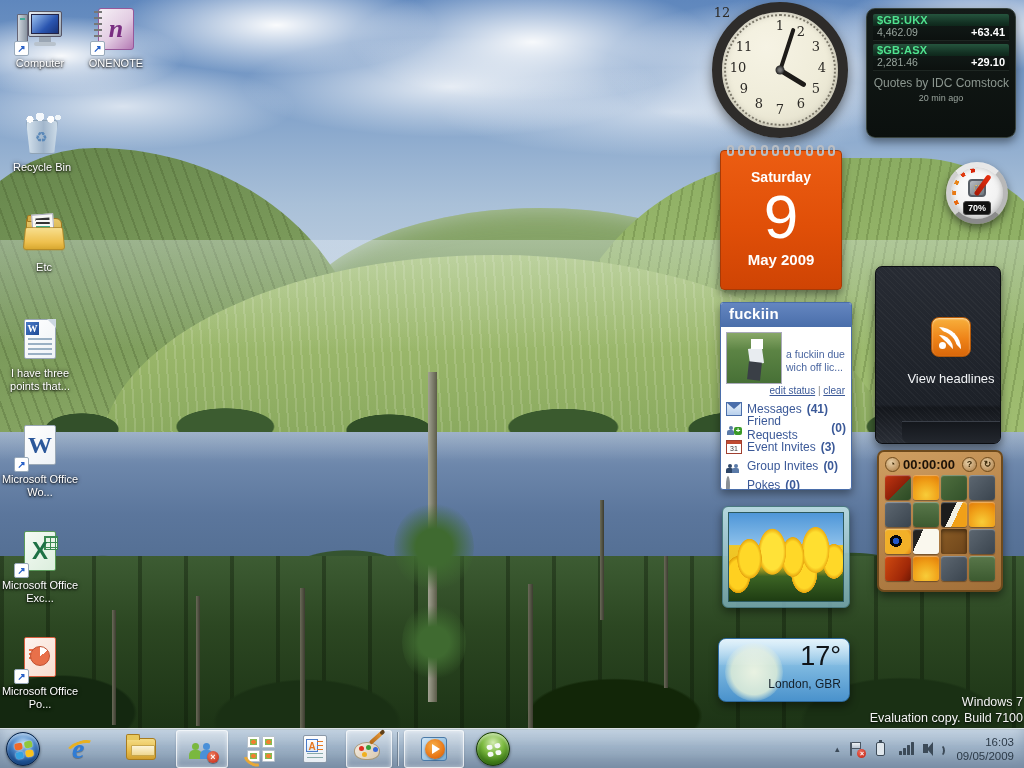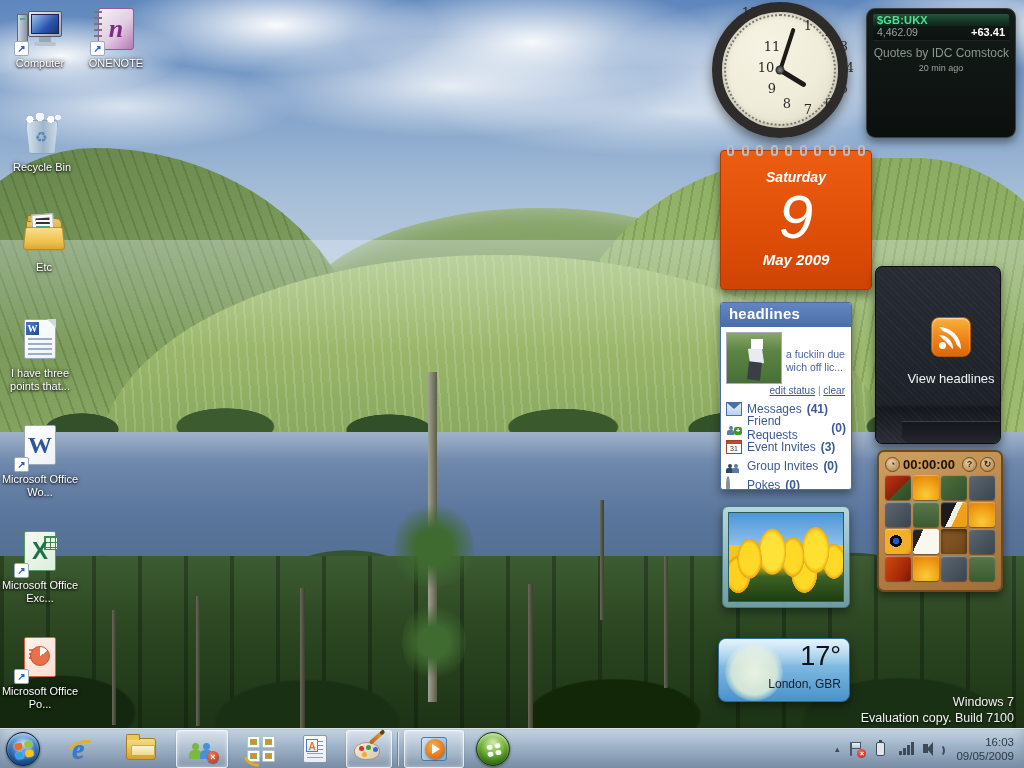--- a/index.html
+++ b/index.html
@@ -169,34 +169,34 @@
   .srow .v { color:#98a49d; font-size:10.5px; }
   .srow .c { color:#fff; font-weight:bold; font-size:11px; }
   .sfoot { text-align:right; color:#8b968f; font-size:12px; padding-top:2px; }
   .sfoot2 { text-align:center; color:#9aa49d; font-size:9px; padding-top:3px; }
   
   .clockg { left:712px; top:2px; width:136px; height:136px; }
   .clock-face { position:absolute; inset:0; border-radius:50%;
     background:radial-gradient(circle at 38% 30%, #f6f3e4 0%, #efecd9 55%, #dcd8c4 100%);
     border:10px solid #2e2c2a; box-shadow:0 5px 12px rgba(0,0,0,.5), inset 0 0 8px rgba(0,0,0,.25); }
   .clock-face:before { content:""; position:absolute; inset:2px; border-radius:50%; border:2px dotted #7a7668; }
-  .num { position:absolute; transform:translate(-50%,-50%); font-size:13px; color:#2c2a26; font-family:"DejaVu Serif", serif;margin-left:28px; }
+  .num { position:absolute; transform:translate(-50%,-50%); font-size:13px; color:#2c2a26; font-family:"DejaVu Serif", serif; }
   .num:nth-child(2){left:58px;top:13px;} .num:nth-child(3){left:79px;top:19px;} .num:nth-child(4){left:94px;top:34px;}
   .num:nth-child(5){left:100px;top:55px;} .num:nth-child(6){left:94px;top:76px;} .num:nth-child(7){left:79px;top:91px;}
   .num:nth-child(8){left:58px;top:97px;} .num:nth-child(9){left:37px;top:91px;} .num:nth-child(10){left:22px;top:76px;}
   .num:nth-child(11){left:16px;top:55px;} .num:nth-child(12){left:22px;top:34px;} .num:nth-child(13){left:37px;top:19px;}
   .hand { position:absolute; left:50%; top:50%; transform-origin:50% 100%; border-radius:3px; background:#1d1b18; }
   .hand.hour { width:5px; height:30px; transform:translate(-50%,-100%) rotate(121.5deg); }
   .hand.minute { width:3.5px; height:44px; transform:translate(-50%,-100%) rotate(18deg); }
   .clock-pin { position:absolute; left:50%; top:50%; width:9px; height:9px; border-radius:50%;
     background:radial-gradient(circle,#777 20%,#222 70%); transform:translate(-50%,-50%); }
   
-  .calendar { left:720px; top:150px; width:152px; height:140px; border-radius:4px;
+  .calendar { left:720px; top:150px; width:122px; height:140px; border-radius:4px;
     background:linear-gradient(180deg,#ec5d12 0%,#e04f08 55%,#cf4404 100%);
-    border:1px solid #a83a06; box-shadow:0 5px 10px rgba(0,0,0,.45); color:#fff; text-align:center;font-style:italic; }
+    border:1px solid #a83a06; box-shadow:0 5px 10px rgba(0,0,0,.45); color:#fff; text-align:center; }
   .cal-rings { position:absolute; left:6px; right:6px; top:-6px; height:12px; display:flex; justify-content:space-between; }
   .cal-rings i { width:7px; height:11px; border:2px solid #b9bec4; border-radius:4px; background:transparent;
     box-shadow:inset 0 0 1px #666; }
   .cal-dow { margin-top:18px; font-size:14px; font-weight:bold; }
   .cal-day { font-size:62px; line-height:60px; font-weight:normal; margin-top:2px; }
   .cal-my { font-size:15px; font-weight:bold; margin-top:4px; }
   
   .cpug { left:868px; top:160px; width:150px; height:105px; }
   .gauge { position:absolute; border-radius:50%;
     background:radial-gradient(circle at 45% 35%, #fdfdfd 0%, #f2f2f2 55%, #d8d8d8 78%, #9a9a9a 100%);
@@ -314,21 +314,21 @@
   .weather { left:718px; top:638px; width:132px; height:64px; border-radius:8px;
     background:linear-gradient(180deg,#c2e4f6 0%,#7db8e0 45%,#4a92cc 100%);
     border:1px solid #2e6a9e; box-shadow:0 4px 10px rgba(0,0,0,.45); overflow:hidden; }
   .weather:before { content:""; position:absolute; left:6px; top:4px; width:58px; height:58px; border-radius:50%;
     background:radial-gradient(circle,#e9f2e2 0%, #cfe4d8 55%, rgba(210,230,220,0) 75%); }
   .weather:after { content:""; position:absolute; left:0; top:0; right:0; height:26px;
     background:linear-gradient(180deg, rgba(255,255,255,.55), rgba(255,255,255,.05)); }
   .w-temp { position:absolute; right:8px; top:2px; font-size:27px; color:#101418; z-index:2; }
   .w-loc { position:absolute; right:8px; bottom:10px; font-size:12px; color:#14202a; z-index:2; }
   
-  .watermark { position:absolute; right:10px; top:694px; text-align:right; color:#f4f4f4; font-size:12.5px; line-height:16px;
+  .watermark { position:absolute; right:1px; top:694px; text-align:right; color:#f4f4f4; font-size:12.5px; line-height:16px;
     text-shadow:0 1px 2px rgba(0,0,0,.8); }
 
   
   .taskbar { position:absolute; left:0; bottom:0; width:1024px; height:40px;
     background:linear-gradient(180deg, rgba(205,218,230,.92) 0%, rgba(165,183,200,.88) 45%, rgba(138,158,178,.92) 100%);
     border-top:1px solid rgba(255,255,255,.7); box-shadow:inset 0 -8px 14px rgba(90,110,135,.35);
     display:flex; align-items:center; }
   .tb-btn { width:42px; height:38px; display:flex; align-items:center; justify-content:center; border-radius:3px; margin:0 2px; }
   .tb-btn.running { border:1px solid rgba(255,255,255,.75); background:linear-gradient(180deg, rgba(255,255,255,.35), rgba(255,255,255,.08));
     box-shadow:inset 0 0 4px rgba(255,255,255,.5), 0 1px 2px rgba(0,0,0,.2); width:52px; }
@@ -544,20 +544,27 @@
   </div>
 
   <div class="gadget stocks">
     <div class="srow">
       <div class="band">$GB:UKX</div>
       <div class="vals">
           <span class="v">4,462.09</span>
           <span class="c">+63.41</span>
         </div>
     </div>
+    <div class="srow">
+      <div class="band">$GB:ASX</div>
+      <div class="vals">
+          <span class="v">2,281.46</span>
+          <span class="c">+29.10</span>
+        </div>
+    </div>
     <div class="sfoot">Quotes by IDC Comstock</div>
     <div class="sfoot2">20 min ago</div>
   </div>
 
   <div class="gadget calendar">
     <div class="cal-rings">
       <i></i>
         <i></i>
         <i></i>
         <i></i>
@@ -567,34 +574,40 @@
         <i></i>
         <i></i>
         <i></i>
     </div>
     <div class="cal-dow">Saturday</div>
     <div class="cal-day">9</div>
     <div class="cal-my">May 2009</div>
   </div>
 
   <div class="gadget cpug">
+    <div class="gauge small">
+      <div class="ticks"></div>
+      <div class="chip"></div>
+      <div class="needle"></div>
+      <div class="pct">70%</div>
+    </div>
   </div>
 
   <div class="gadget rss">
     <div class="rss-icon">
       <div class="a2"></div>
         <div class="a1"></div>
         <div class="dot"></div>
     </div>
     <div class="rss-label">View headlines</div>
     <div class="rss-foot"></div>
   </div>
 
   <div class="gadget fb">
-    <div class="fb-head">headlines</div>
+    <div class="fb-head">fuckiin</div>
     <div class="fb-top">
       <div class="fb-photo">
         <div class="shirt"></div>
           <div class="pants"></div>
           <div class="head"></div>
       </div>
       <div class="fb-status">a fuckiin due wich off lic...</div>
     </div>
     <div class="fb-links">
       <a href="#">edit status</a>

